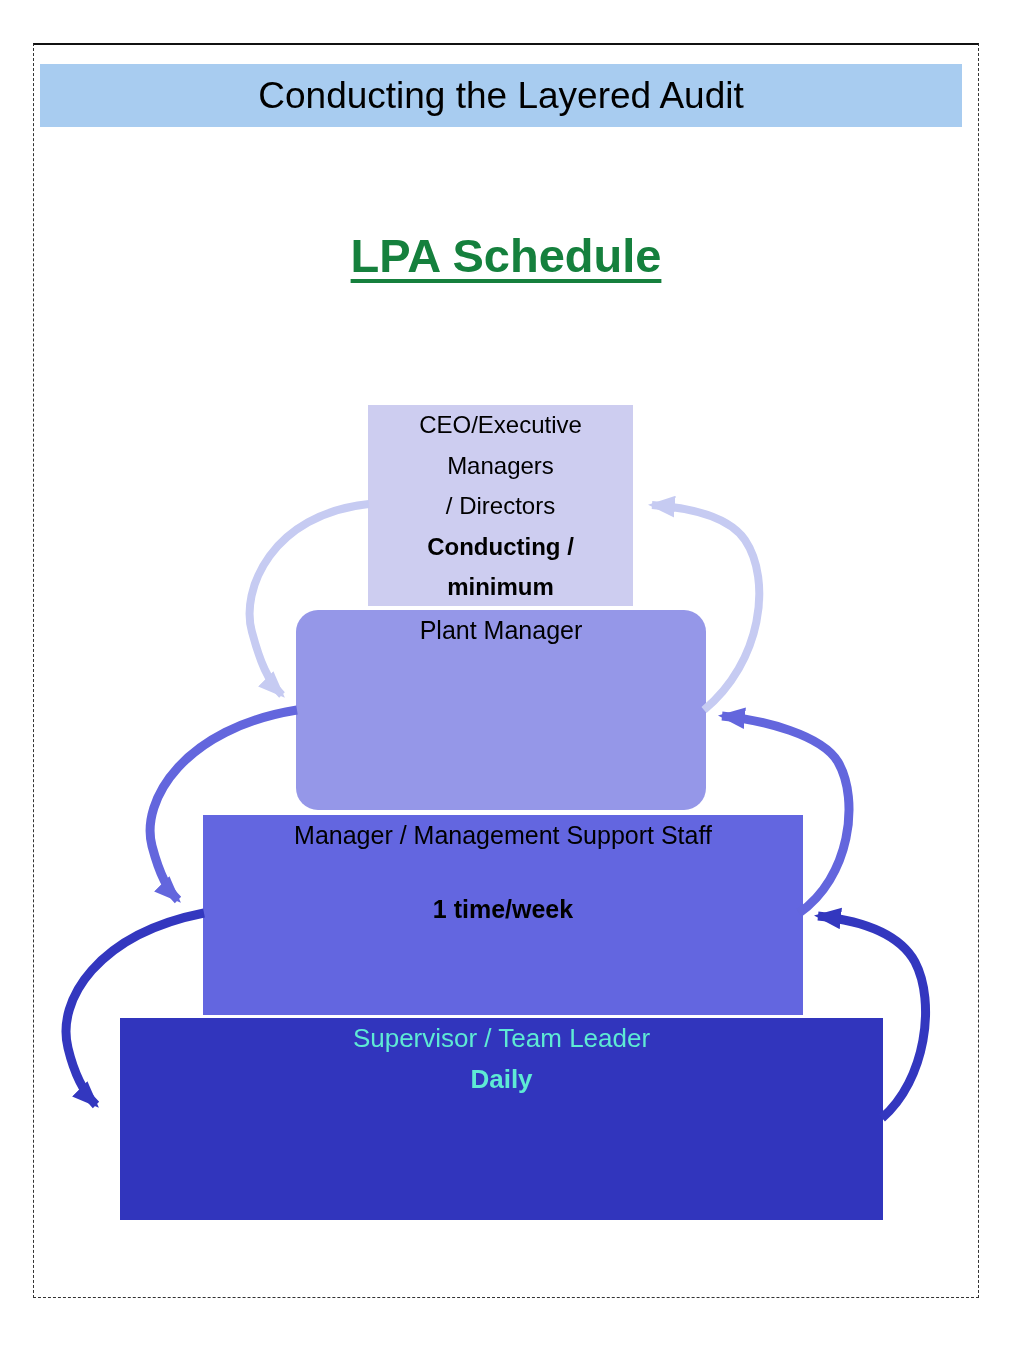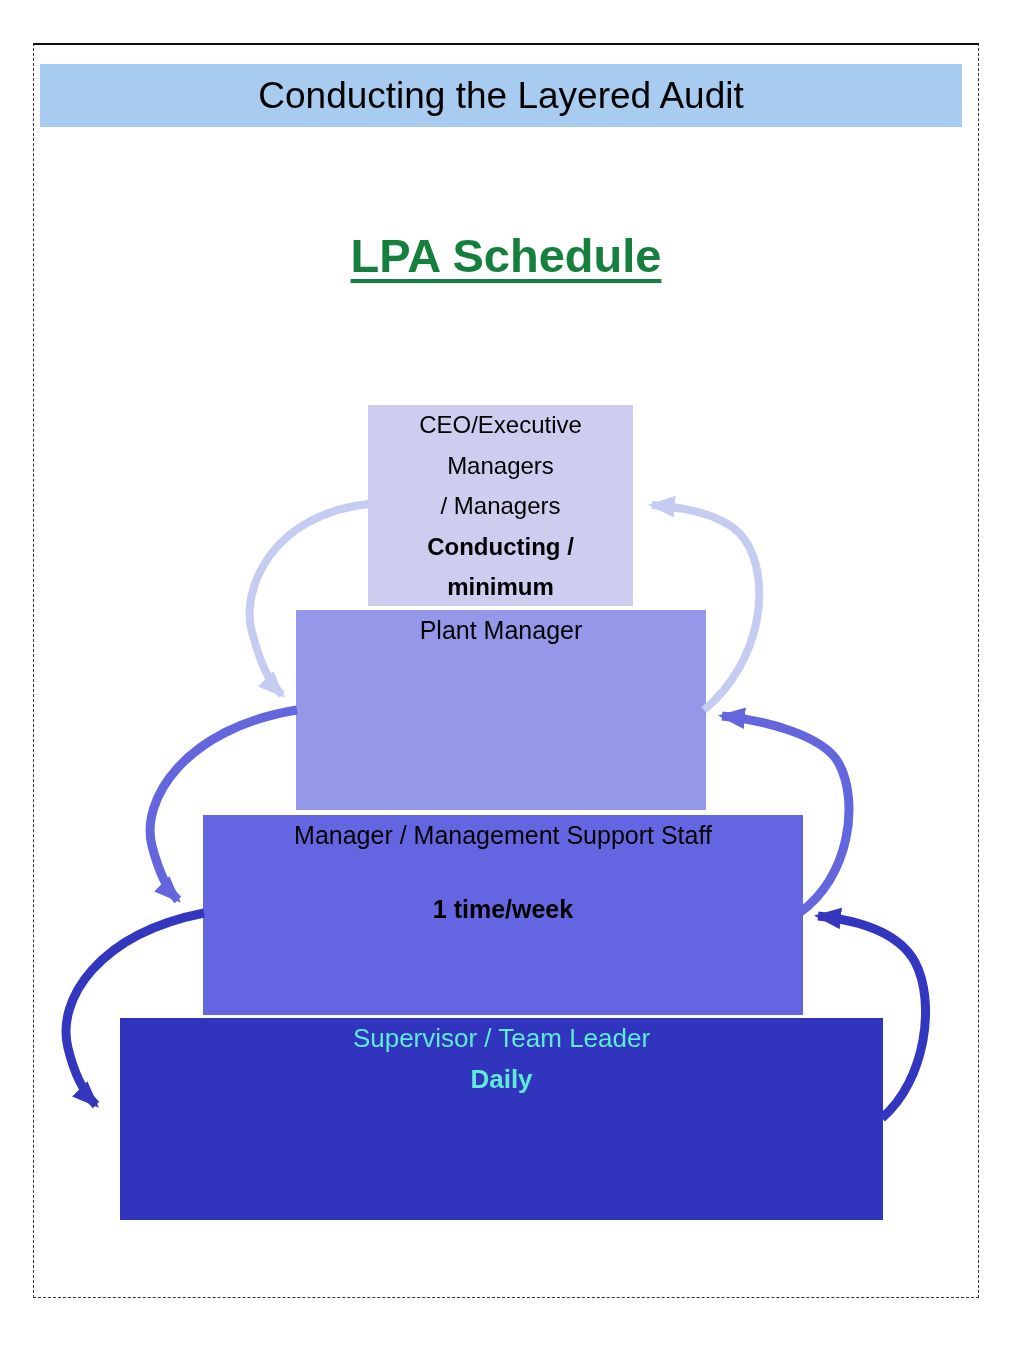--- a/index.html
+++ b/index.html
@@ -67,21 +67,21 @@
   .level .line { display: block; }
   .level .freq { font-weight: bold; }
   .level-ceo {
     left: 368px; top: 405px; width: 265px; height: 201px;
     background: #cdcdf0;
     font-size: 24px; line-height: 40.5px;
   }
   .level-pm {
     left: 296px; top: 610px; width: 410px; height: 200px;
     background: #9597e8;
-    font-size: 25px; line-height: 41px;
+    font-size: 25px; line-height: 41px; border-radius: 22px;
   }
   .level-mgr {
     left: 203px; top: 815px; width: 600px; height: 200px;
     background: #6366e0;
     font-size: 25px; line-height: 41px; gap: 33px;
   }
   .level-sup {
     left: 120px; top: 1018px; width: 763px; height: 202px;
     background: #3135bd;
     color: #5eead4;
@@ -104,21 +104,21 @@
   <span class="title-text">Conducting the Layered Audit</span>
 </div>
 
 <div class="lpa-heading">
   <span>LPA Schedule</span>
 </div>
 
 <div class="level level-ceo">
   <span class="line role">CEO/Executive</span>
   <span class="line role">Managers</span>
-  <span class="line role">/ Managers</span>
+  <span class="line role">/ Directors</span>
   <span class="line freq">Conducting /</span>
   <span class="line freq">minimum</span>
 </div>
 
 <div class="level level-pm">
   <span class="line role">Plant Manager</span>
 </div>
 
 <div class="level level-mgr">
   <span class="line role">Manager / Management Support Staff</span>

